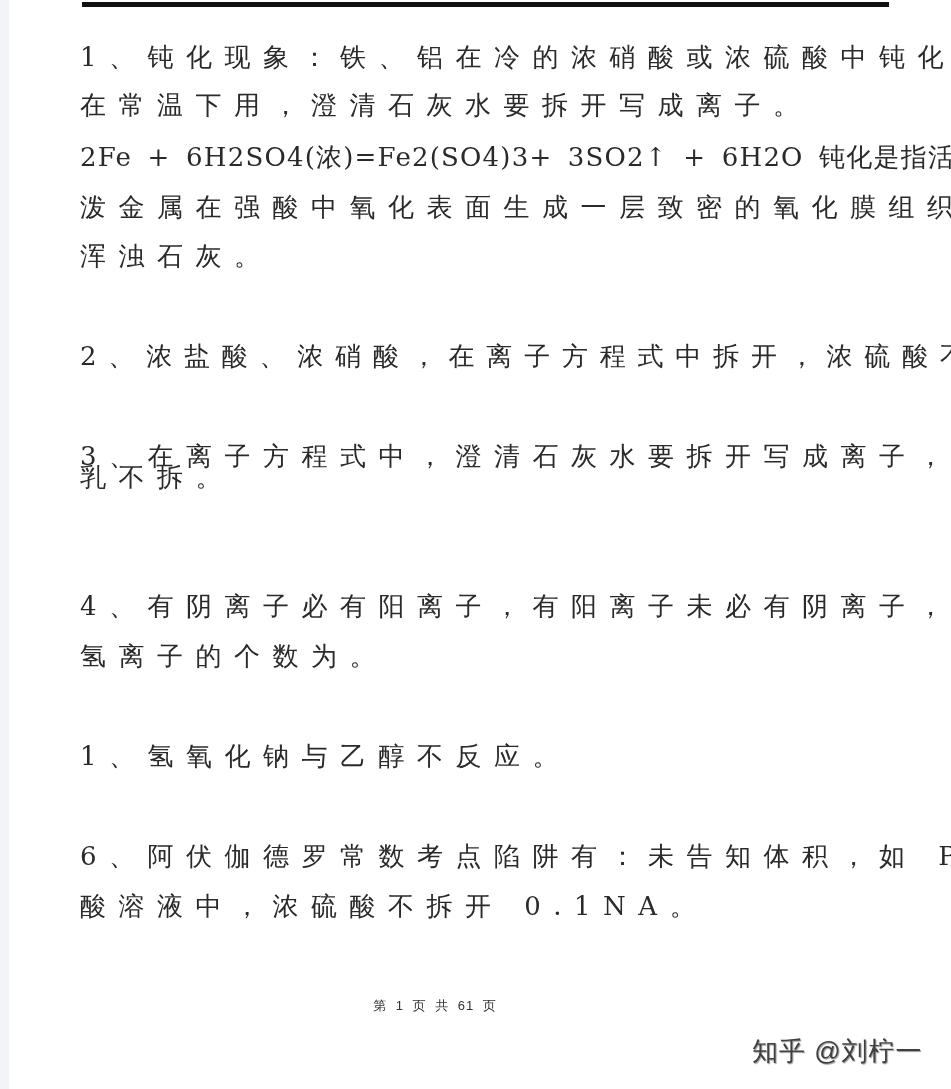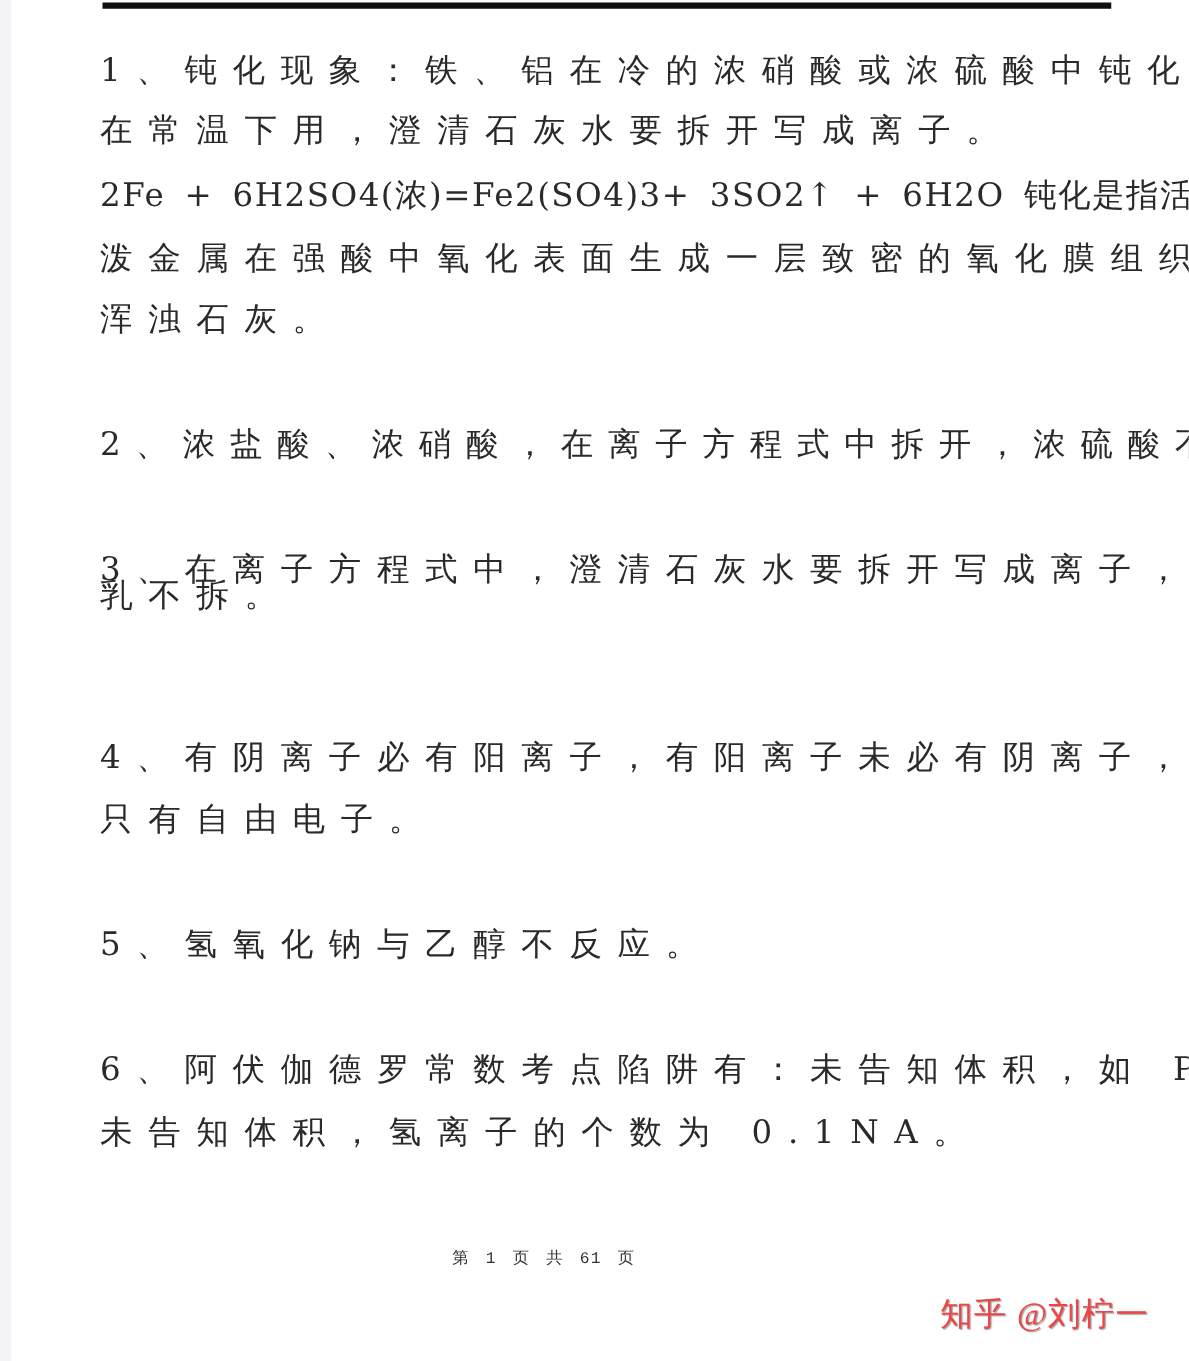--- a/index.html
+++ b/index.html
@@ -20,27 +20,27 @@
     .line {
       position: absolute; left: 80px; white-space: nowrap;
       font-size: 26px; line-height: 34px; letter-spacing: 12.5px;
       font-weight: 300;
     }
     .line.formula { letter-spacing: 1.2px; word-spacing: 6px; }
     .line.dense { letter-spacing: 11.8px; }
     .footer {
       position: absolute; left: 0; width: 870px; top: 997px;
       text-align: center; font-size: 13px; color: #333;
-      font-family: Liberation Mono, monospace;
+      font-family: Liberation Sans, sans-serif;
       word-spacing: 4px; letter-spacing: 1px;
     }
     .watermark {
       position: absolute; left: 752px; top: 1034px;
-      font-size: 26px; color: #ef4444;
-      font-family: Liberation Serif, serif;
+      font-size: 26px; color: #404040;
+      font-family: Liberation Sans, sans-serif;
       text-shadow: 1px 1px 1px #9a9a9a;
       letter-spacing: 1px;
     }
   </style>
 </head>
 <body>
 
 <div class="gutter"></div>
 <div class="top-rule"></div>
 
@@ -57,27 +57,27 @@
     <div class="line dense" style="top:339px">2、浓盐酸、浓硝酸，在离子方程式中拆开，浓硫酸不拆开。</div>
   </div>
 
   <div>
     <div class="line" style="top:439px">3、在离子方程式中，澄清石灰水要拆开写成离子，浑浊石灰</div>
     <div class="line" style="top:460px">乳不拆。</div>
   </div>
 
   <div>
     <div class="line" style="top:589px">4、有阴离子必有阳离子，有阳离子未必有阴离子，如金属中</div>
-    <div class="line" style="top:639px">只有自由电子。</div>
+    <div class="line" style="top:639px">氢离子的个数为。</div>
   </div>
 
   <div>
-    <div class="line" style="top:739px">5、氢氧化钠与乙醇不反应。</div>
+    <div class="line" style="top:739px">1、氢氧化钠与乙醇不反应。</div>
   </div>
 
   <div>
     <div class="line" style="top:839px">6、阿伏伽德罗常数考点陷阱有：未告知体积，如 PH=1 的盐</div>
-    <div class="line" style="top:889px">未告知体积，氢离子的个数为 0.1NA。</div>
+    <div class="line" style="top:889px">酸溶液中，浓硫酸不拆开 0.1NA。</div>
   </div>
 </div>
 
 <div class="footer">第 1 页 共 61 页</div>
 <div class="watermark">知乎 @刘柠一</div>
 
 </body></html>

